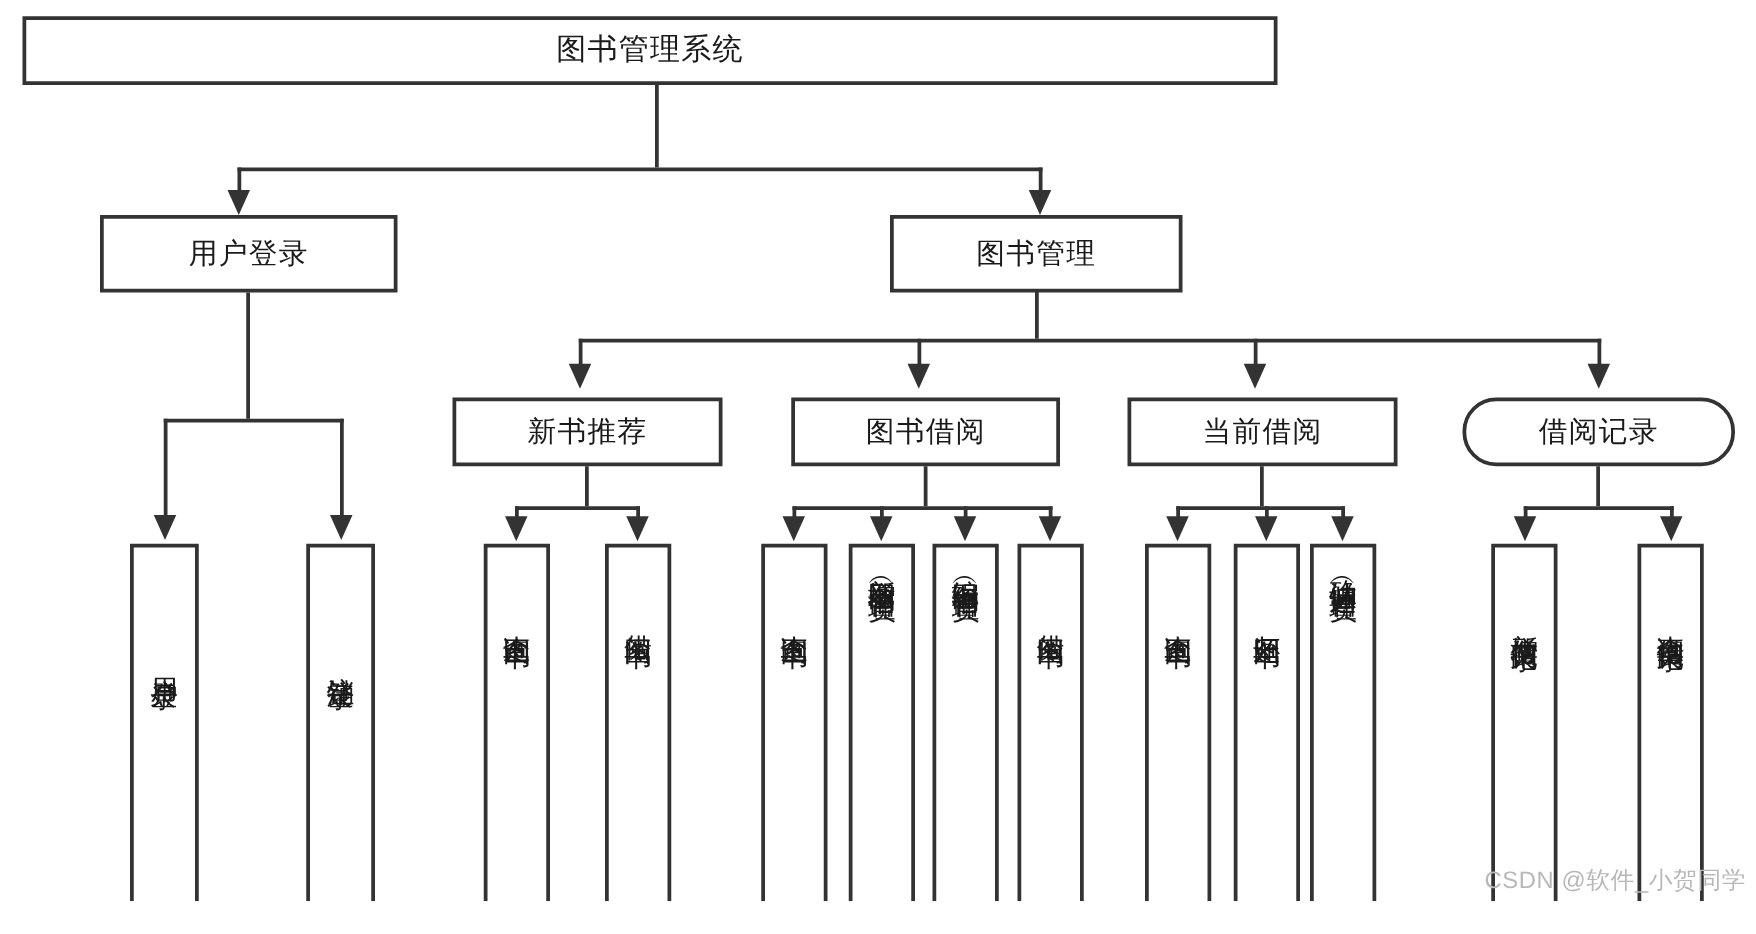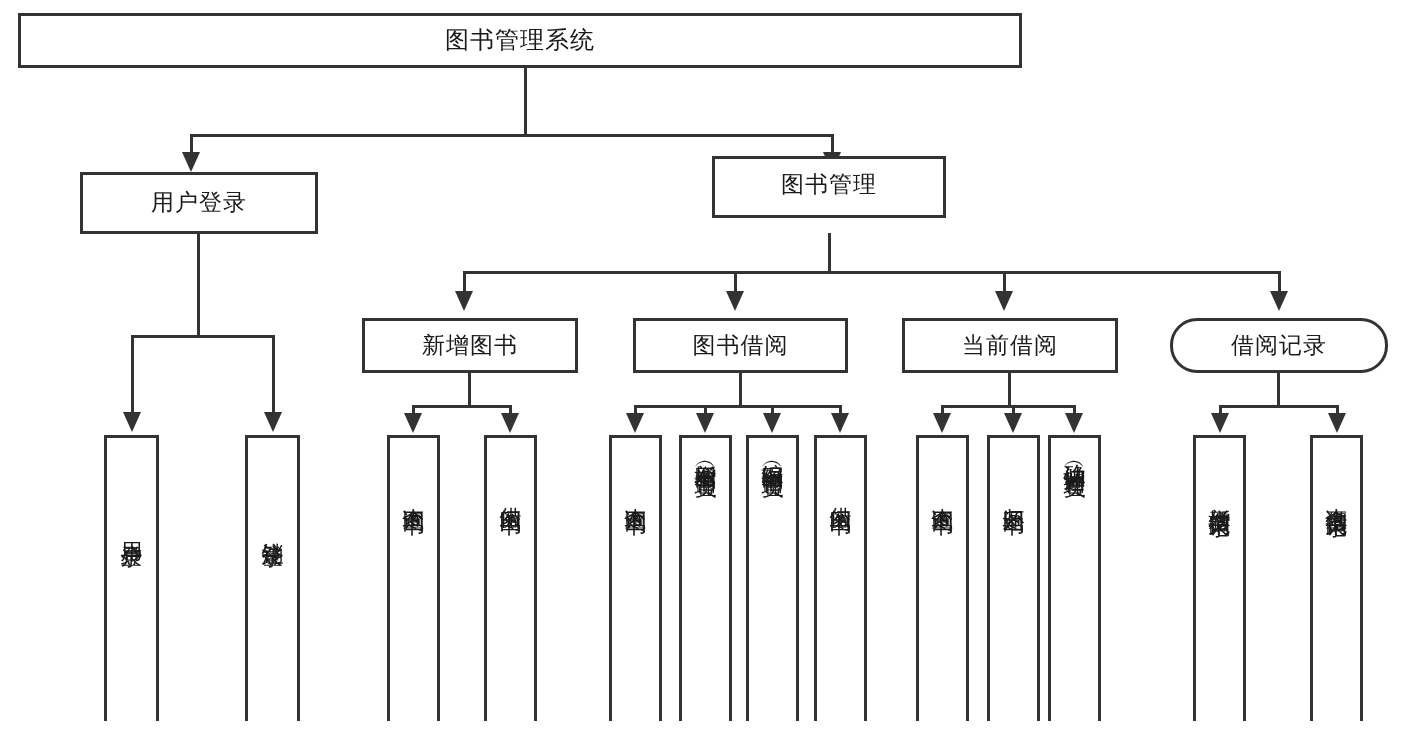--- a/index.html
+++ b/index.html
@@ -102,21 +102,21 @@
   <div class="hline" style="left:190px; top:134px; width:644px;"></div>
 
   <div class="vline" style="left:190px; top:134px; height:20px;"></div>
   <div class="arrow" style="left:182px; top:152px;"></div>
   <div class="vline" style="left:831px; top:134px; height:20px;"></div>
   <div class="arrow" style="left:823px; top:152px;"></div>
 
   <div class="node horiz" style="left:80px; top:172px; width:238px; height:62px;">
     <span>用户登录</span>
   </div>
-  <div class="node horiz" style="left:712px; top:156px; width:234px; height:62px;font-family:Liberation Mono, monospace;">
+  <div class="node horiz" style="left:712px; top:172px; width:234px; height:62px;">
     <span>图书管理</span>
   </div>
 
   <div class="vline" style="left:197px; top:234px; height:101px;"></div>
   <div class="hline" style="left:131px; top:335px; width:144px;"></div>
   <div class="vline" style="left:131px; top:335px; height:78px;"></div>
   <div class="arrow" style="left:123px; top:412px;"></div>
   <div class="vline" style="left:272px; top:335px; height:78px;"></div>
   <div class="arrow" style="left:264px; top:412px;"></div>
 
@@ -125,21 +125,21 @@
   <div class="vline" style="left:463px; top:271px; height:22px;"></div>
   <div class="arrow" style="left:455px; top:291px;"></div>
   <div class="vline" style="left:734px; top:271px; height:22px;"></div>
   <div class="arrow" style="left:726px; top:291px;"></div>
   <div class="vline" style="left:1003px; top:271px; height:22px;"></div>
   <div class="arrow" style="left:995px; top:291px;"></div>
   <div class="vline" style="left:1278px; top:271px; height:22px;"></div>
   <div class="arrow" style="left:1270px; top:291px;"></div>
 
   <div class="node horiz" style="left:362px; top:318px; width:216px; height:55px;">
-    <span>新增图书</span>
+    <span>新书推荐</span>
   </div>
   <div class="node horiz" style="left:902px; top:318px; width:216px; height:55px;">
     <span>当前借阅</span>
   </div>
   <div class="node horiz" style="left:633px; top:318px; width:215px; height:55px;">
     <span>图书借阅</span>
   </div>
   <div class="node horiz" style="left:1170px; top:318px; width:218px; height:55px;border-radius:27px;">
     <span>借阅记录</span>
   </div>
@@ -215,14 +215,15 @@
     <span class="vlabel">确认归还（管理员）</span>
   </div>
 
   <div class="node vert mid2" style="left:1193px; top:435px; width:53px; height:298px;">
     <span class="vlabel">新增借阅记录</span>
   </div>
   <div class="node vert mid2" style="left:1310px; top:435px; width:53px; height:298px;">
     <span class="vlabel">查询借阅记录</span>
   </div>
 
+  <div id="watermark">CSDN @软件_小贺同学</div>
 
 </div>
 
 </body></html>

